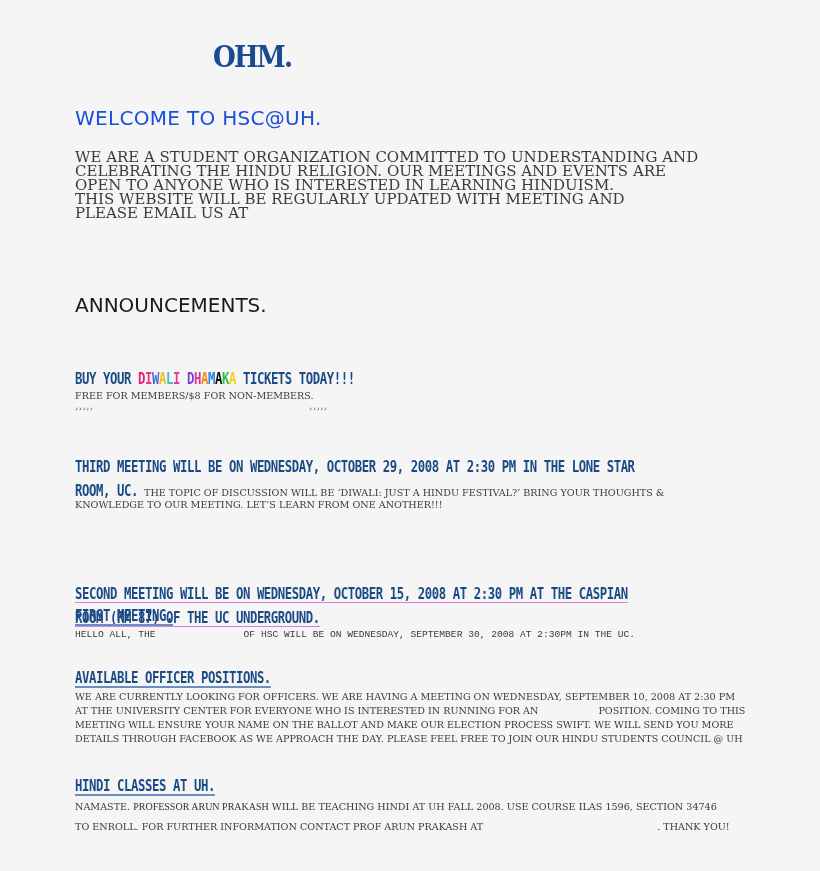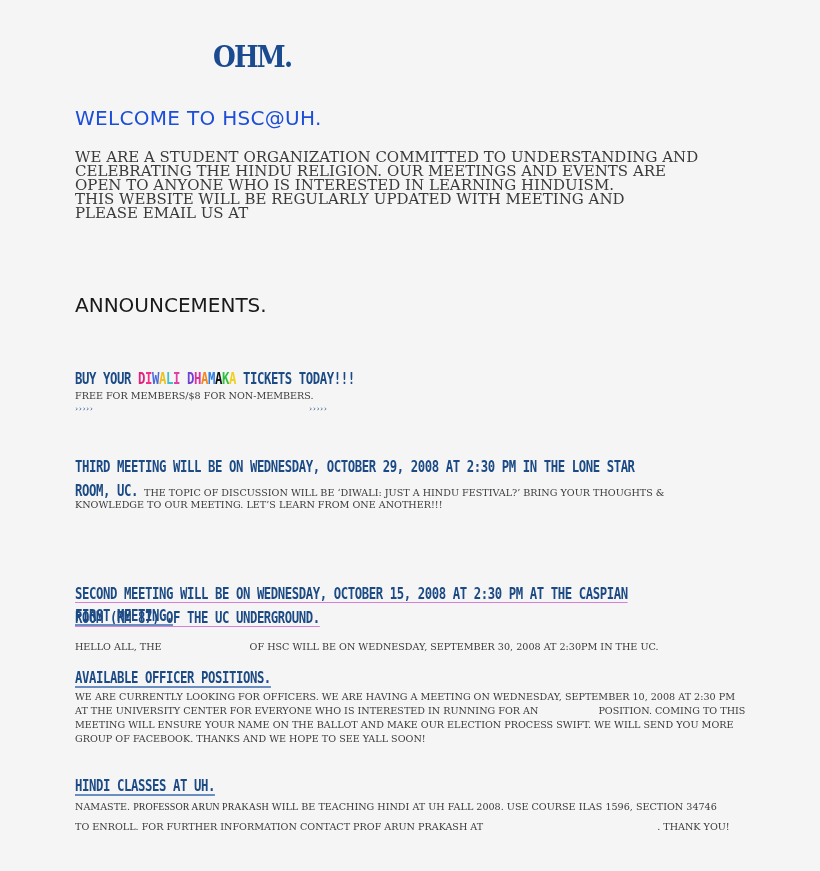--- a/index.html
+++ b/index.html
@@ -74,33 +74,33 @@
   <div class="body-text" style="margin-top:-5px;">KNOWLEDGE TO OUR MEETING. LET’S LEARN FROM ONE ANOTHER!!!</div>
 </div>
 
 <div class="block" style="top:542px;margin-top:40px;">
   <div class="grunge h2 ul-pink">SECOND MEETING WILL BE ON WEDNESDAY, OCTOBER 15, 2008 AT 2:30 PM AT THE CASPIAN</div>
   <div class="grunge h2 ul-pink">ROOM (RM 87) OF THE UC UNDERGROUND.</div>
 </div>
 
 <div class="block" style="top:604px;">
   <div class="grunge h2 ul-blue">FIRST MEETING.</div>
-  <div class="body-text" style="margin-top:12px;">
+  <div class="body-text" style="margin-top:0px;font-family:Liberation Mono, monospace;">
     <span>HELLO ALL, THE</span><span class="gap" style="width:88px;"></span><span>OF HSC WILL BE ON WEDNESDAY, SEPTEMBER 30, 2008 AT 2:30PM IN THE UC.</span>
   </div>
 </div>
 
 <div class="block" style="top:666px;">
   <div class="grunge h2 ul-blue">AVAILABLE OFFICER POSITIONS.</div>
   <div class="body-text">WE ARE CURRENTLY LOOKING FOR OFFICERS.  WE ARE HAVING A MEETING ON WEDNESDAY, SEPTEMBER 10, 2008 AT 2:30 PM</div>
   <div class="body-text">
     <span>AT THE UNIVERSITY CENTER FOR EVERYONE WHO IS INTERESTED IN RUNNING FOR AN</span><span class="gap" style="width:60px;"></span><span>POSITION. COMING TO THIS</span>
   </div>
   <div class="body-text">MEETING WILL ENSURE YOUR NAME ON THE BALLOT AND MAKE OUR ELECTION PROCESS SWIFT. WE WILL SEND YOU MORE</div>
-  <div class="body-text">GROUP OF FACEBOOK.  THANKS AND WE HOPE TO SEE YALL SOON!</div>
+  <div class="body-text">DETAILS THROUGH FACEBOOK AS WE APPROACH THE DAY.  PLEASE FEEL FREE TO JOIN OUR HINDU STUDENTS COUNCIL @ UH</div>
 </div>
 
 <div class="block" style="top:774px;">
   <div class="grunge h2 ul-blue">HINDI CLASSES AT UH.</div>
   <div class="body-text" style="line-height:18px;">
     <span>NAMASTE.</span>
     <span class="sans-inline">PROFESSOR ARUN PRAKASH</span>
     <span>WILL BE TEACHING HINDI AT UH FALL 2008. USE COURSE ILAS 1596, SECTION 34746</span>
   </div>
   <div class="body-text" style="line-height:22px;">

